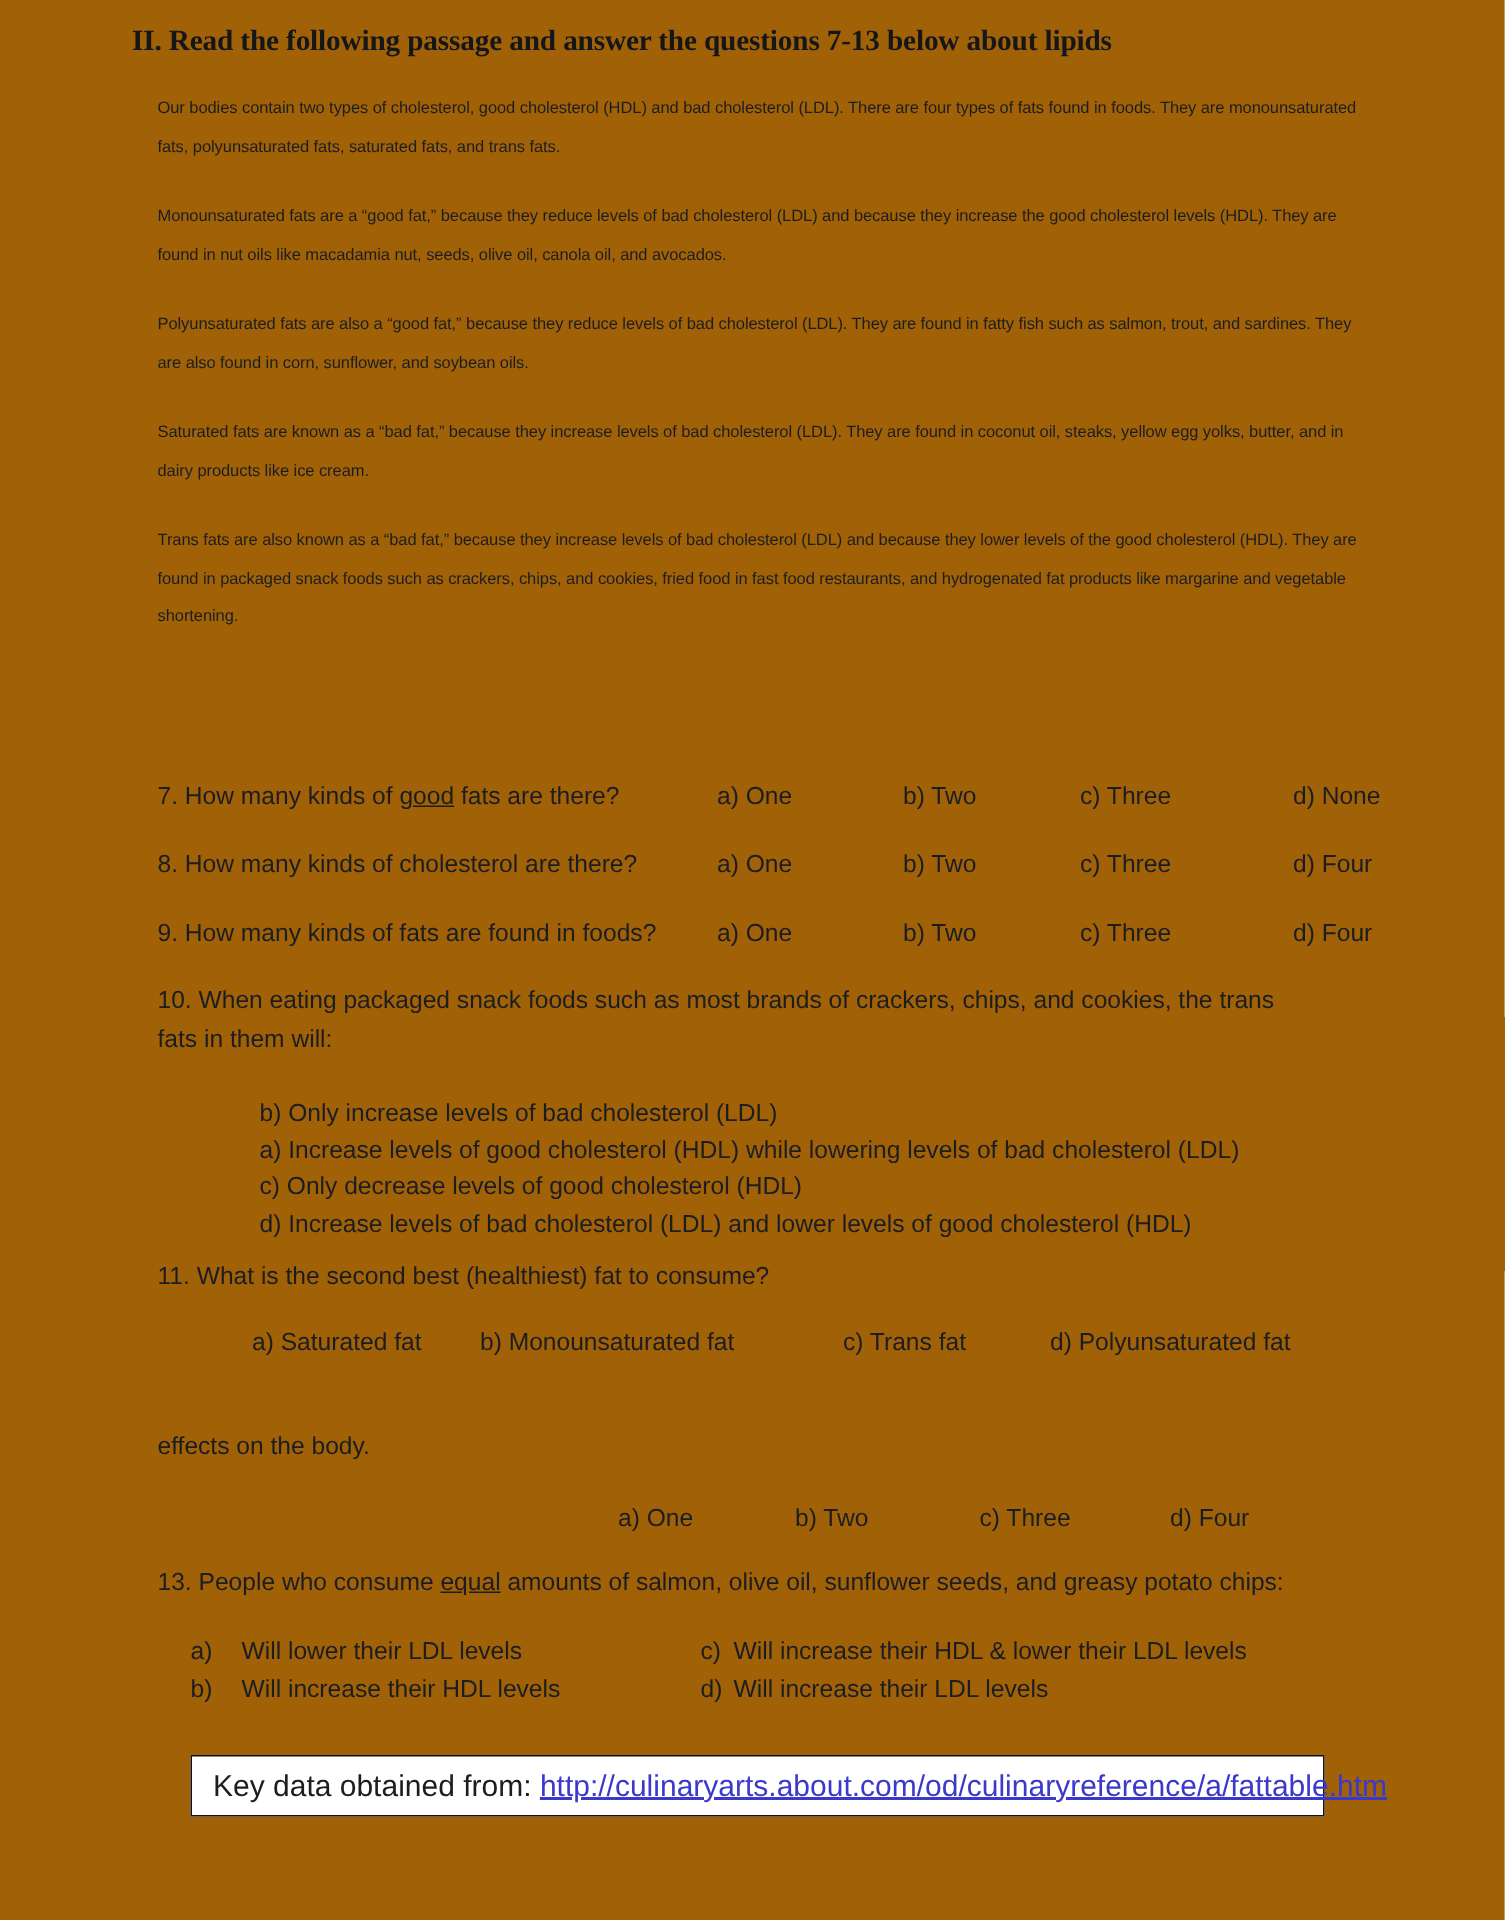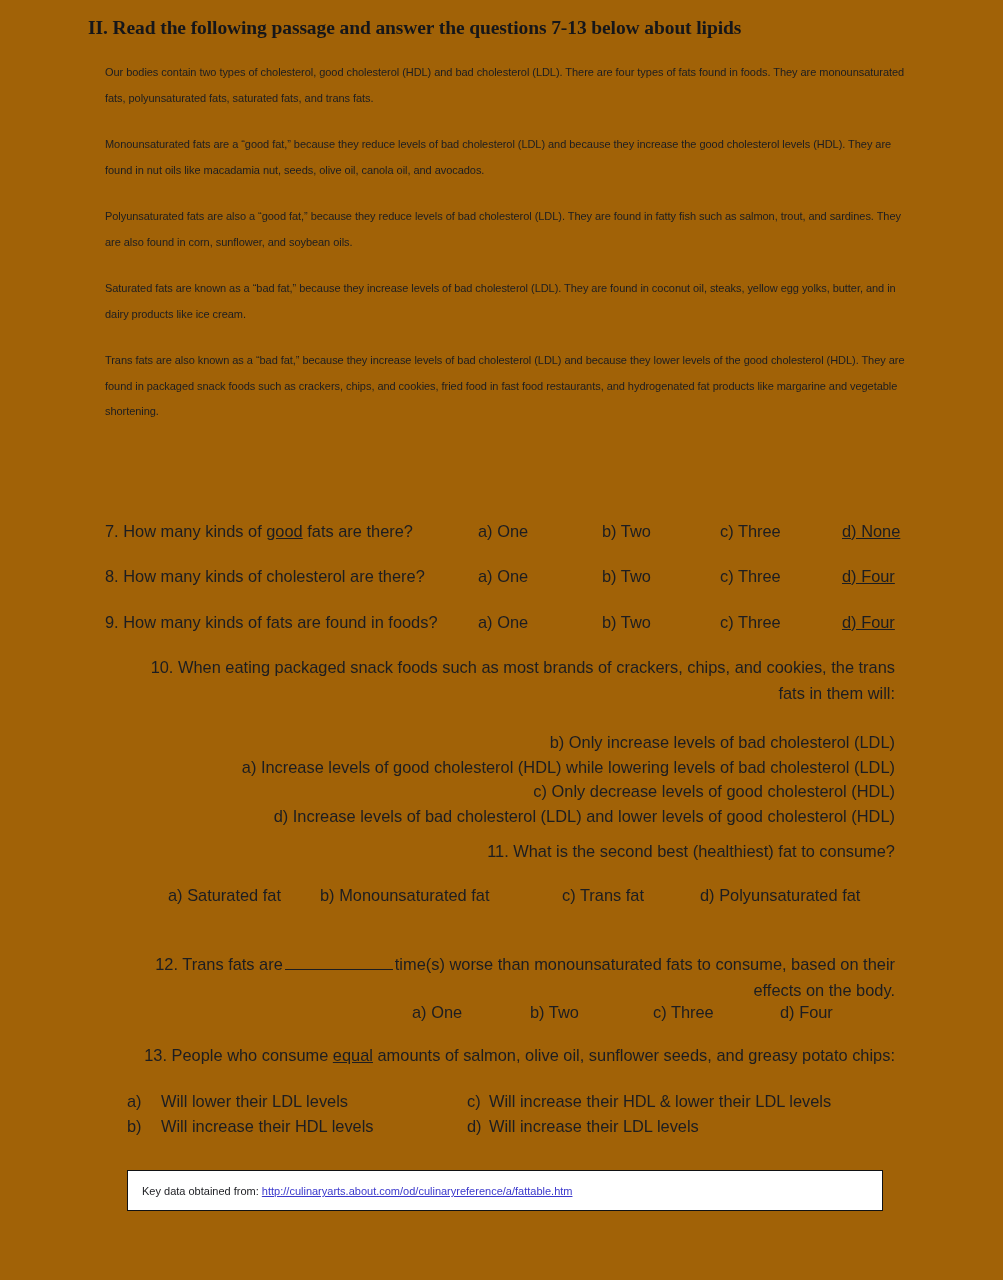--- a/index.html
+++ b/index.html
@@ -57,32 +57,31 @@
     font-size: 16.4px;
     line-height: 24px;
     color: #1c1d21;
     white-space: nowrap;
   }
   .qrow .qtext { position: absolute; left: 0; top: 0; }
   .qrow .opt { position: absolute; top: 0; }
   .opt-a { left: 373px; }
   .opt-b { left: 497px; }
   .opt-c { left: 615px; }
-  .opt-d { left: 737px; text-decoration: underline; }
+  .opt-d { left: 757px; }
   u.ul { text-decoration: underline; }
 
   
   .qblock {
     position: absolute;
     left: 105px;
     width: 790px;
     font-size: 16.4px;
     line-height: 25.5px;
     color: #1c1d21;
-    text-align: right;
   }
   .qblock .stem { margin: 0; }
   .choice-list {
     margin: 0;
     padding: 0;
     list-style: none;
   }
   .choice-list li {
     margin: 0;
     padding: 0;
@@ -123,21 +122,21 @@
     width: 756px;
     height: 41px;
     border: 1.6px solid #111214;
     background: #fff;
     box-sizing: border-box;
   }
   .source-inner {
     position: absolute;
     left: 14px;
     top: 9px;
-    font-size: 11px;
+    font-size: 20px;
     line-height: 22px;
     white-space: nowrap;
     color: #1c1d21;
   }
   a.srclink {
     color: #3b38cc;
     text-decoration: underline;
   }
 </style>
 </head>
@@ -194,21 +193,20 @@
     <p class="stem">11. What is the second best (healthiest) fat to consume?</p>
   </div>
   <div class="row-inline" style="left:105px; top:883px; width:800px;">
     <span style="left:63px;">a) Saturated fat</span>
     <span style="left:215px;">b) Monounsaturated fat</span>
     <span style="left:457px;">c) Trans fat</span>
     <span style="left:595px;">d) Polyunsaturated fat</span>
   </div>
 
   <div class="qblock" style="top:952px;">
-    <p class="stem"><span>12. Trans fats are</span><span class="blank-line"></span><span>time(s) worse than monounsaturated fats to consume, based on their</span></p>
     <p class="stem">effects on the body.</p>
   </div>
   <div class="row-inline" style="left:105px; top:1000px; width:800px;">
     <span style="left:307px;">a)  One</span>
     <span style="left:425px;">b) Two</span>
     <span style="left:548px;">c) Three</span>
     <span style="left:675px;">d) Four</span>
   </div>
 
   <div class="qblock" style="top:1043px;">

